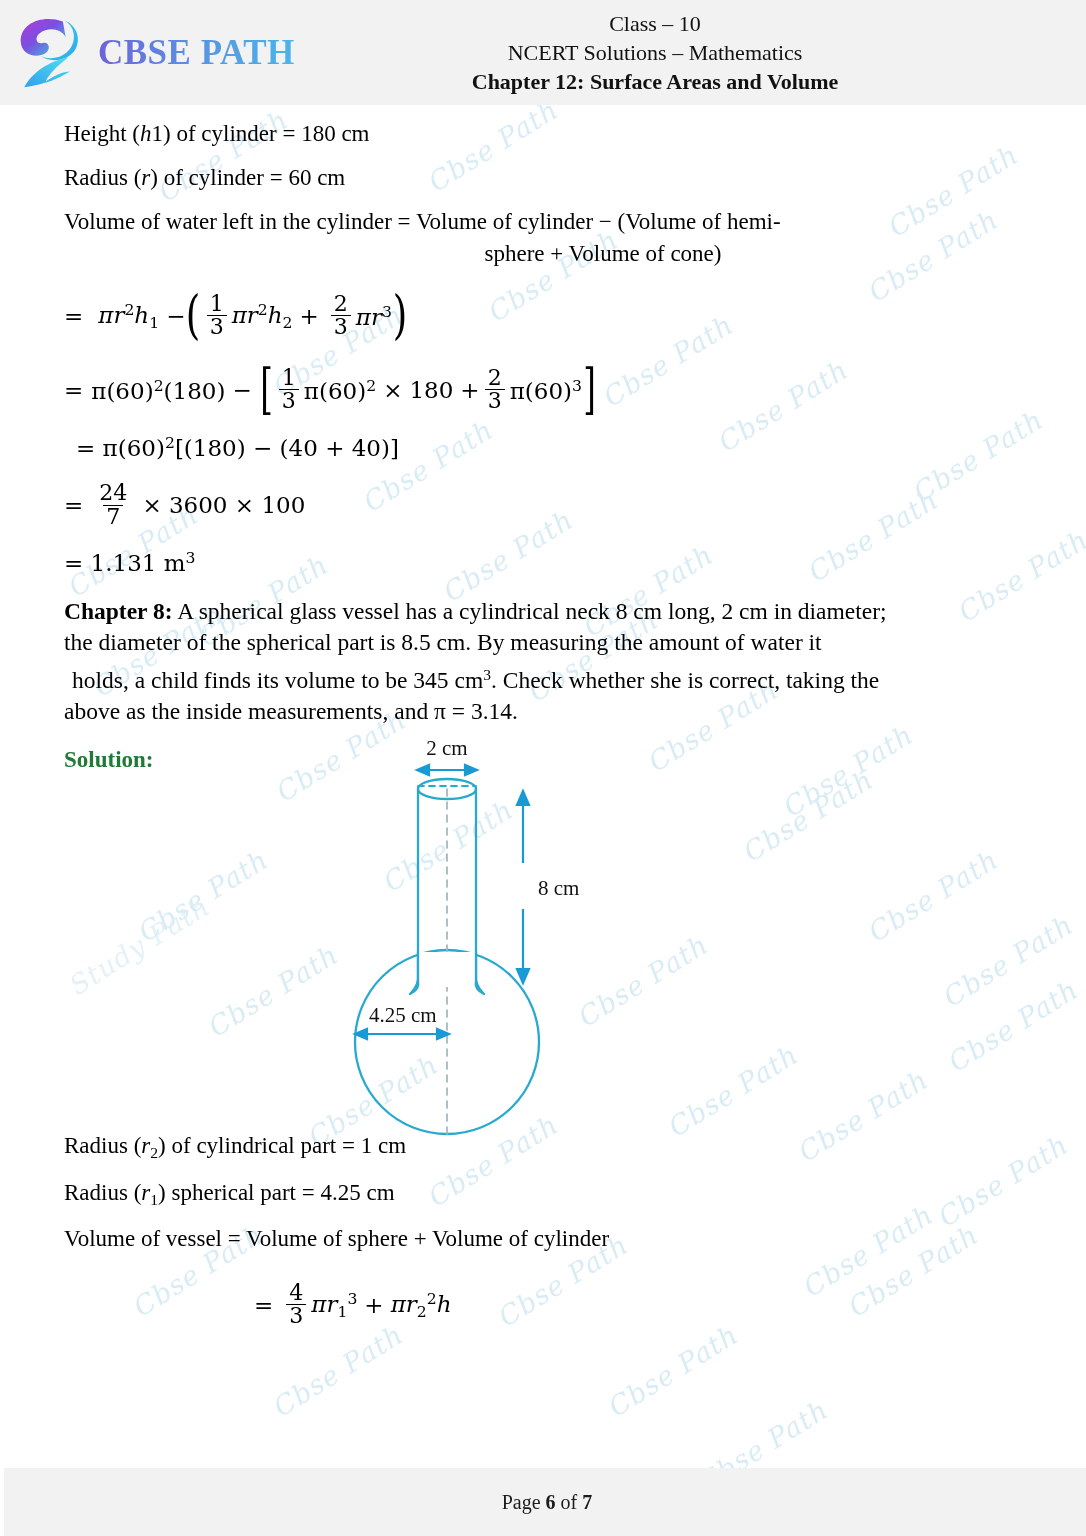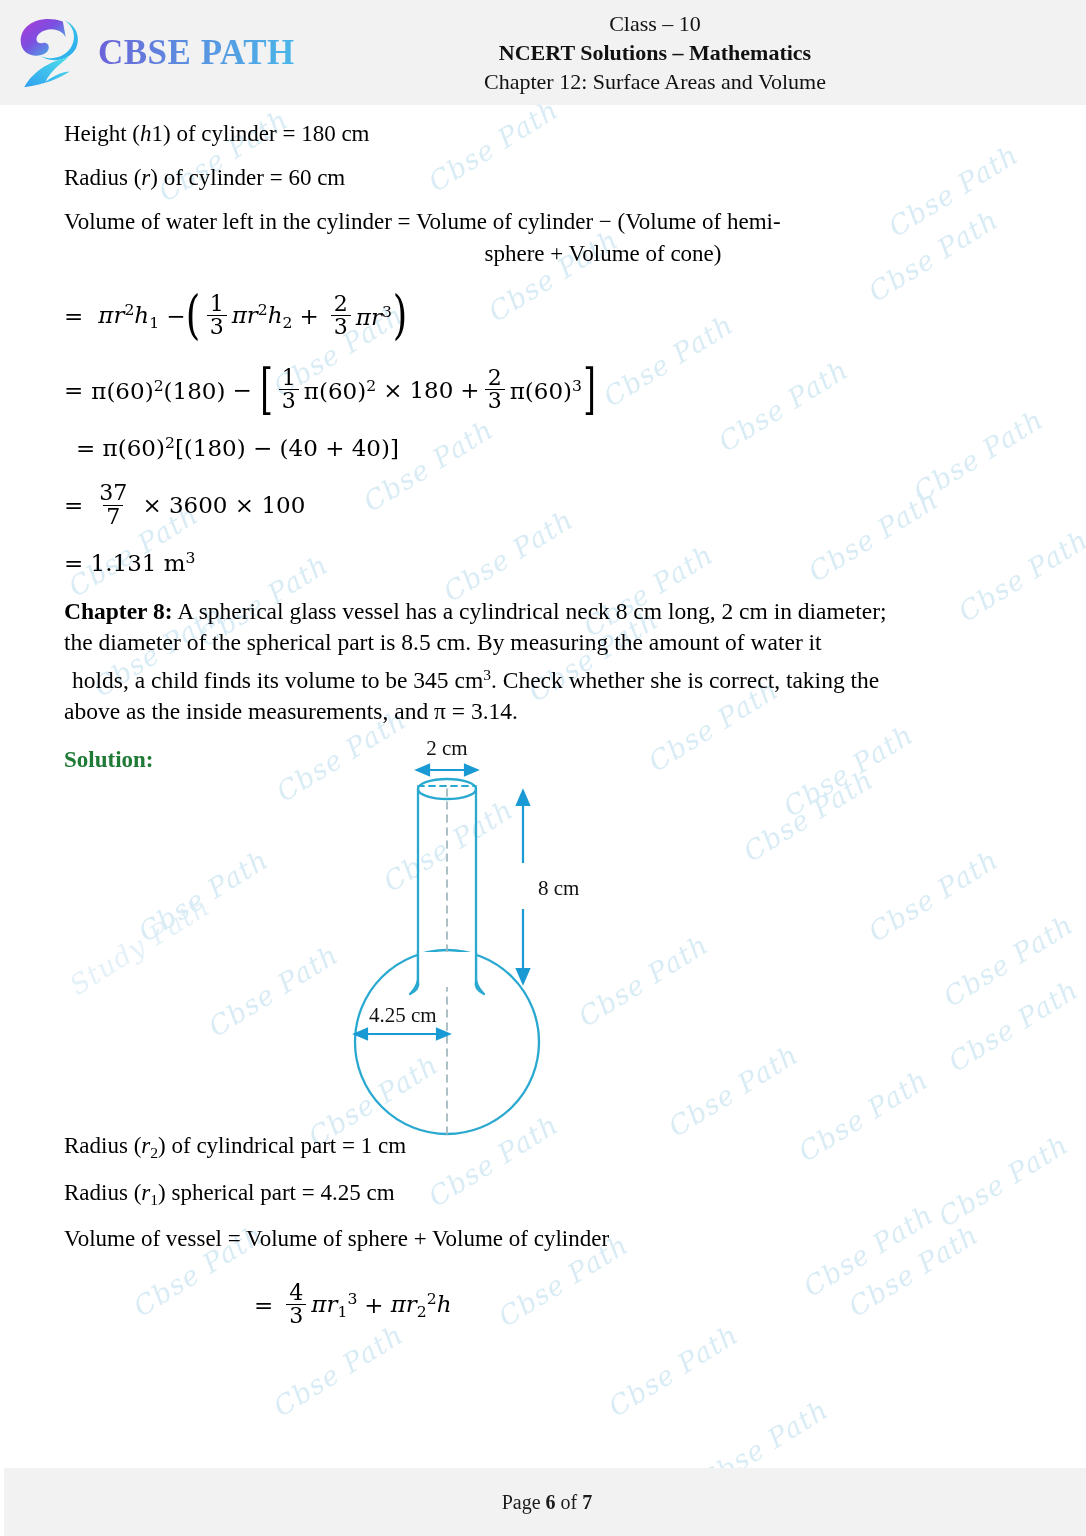--- a/index.html
+++ b/index.html
@@ -75,22 +75,22 @@
     color: #5b7fe0;
     -webkit-text-fill-color: transparent;
   }
   .header-center {
     flex: 1;
     text-align: center;
     padding-right: 120px;
     line-height: 1.32;
   }
   .hdr-line1 { font-size: 22px; color: #111; }
-  .hdr-line2 { font-size: 22px; color: #111; font-weight: bold; }
-  .hdr-line3 { font-size: 22px; color: #111; }
+  .hdr-line2 { font-size: 22px; color: #111; }
+  .hdr-line3 { font-size: 22px; color: #111; font-weight: bold; }
 
   
   .content {
     position: relative;
     z-index: 3;
     padding: 0 64px;
     box-sizing: border-box;
   }
   .para {
     font-size: 23px;
@@ -340,21 +340,21 @@
       <span class="bigbrack">]</span>
     </div>
 
     <div class="math-line" style="padding-top:12px;margin-left:12px;">
       <span>= π(60)<span class="sup">2</span>[(180) − (40 + 40)]</span>
     </div>
 
     <div class="math-line" style="padding-top:16px; height:58px;">
       <span class="eqsign">=</span>
       <span class="frac">
-        <span class="num">37</span>
+        <span class="num">24</span>
         <span class="den">7</span>
       </span>
       <span class="sp"></span>
       <span>× 3600 × 100</span>
     </div>
 
 
     <div class="math-line" style="padding-top:14px;text-align:right;">
       <span>= 1.131 m<span class="sup">3</span></span>
     </div>

